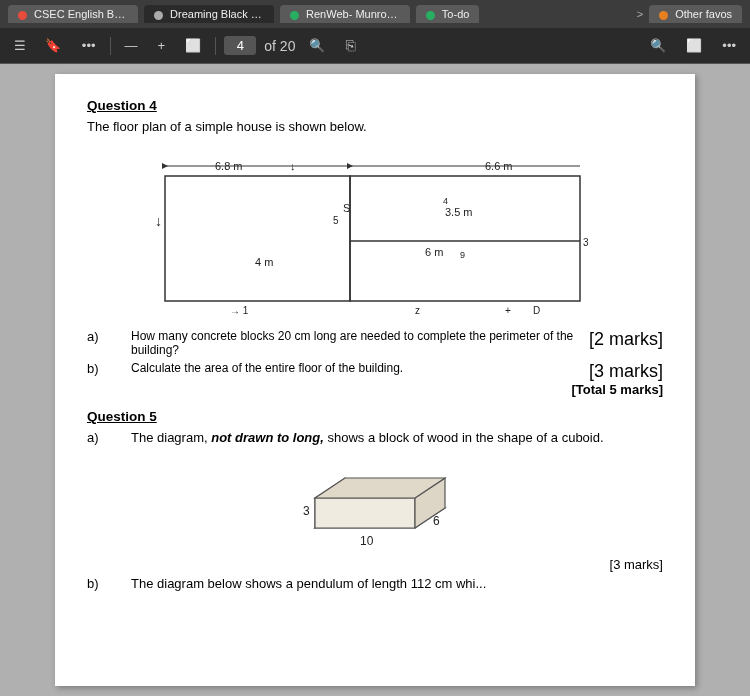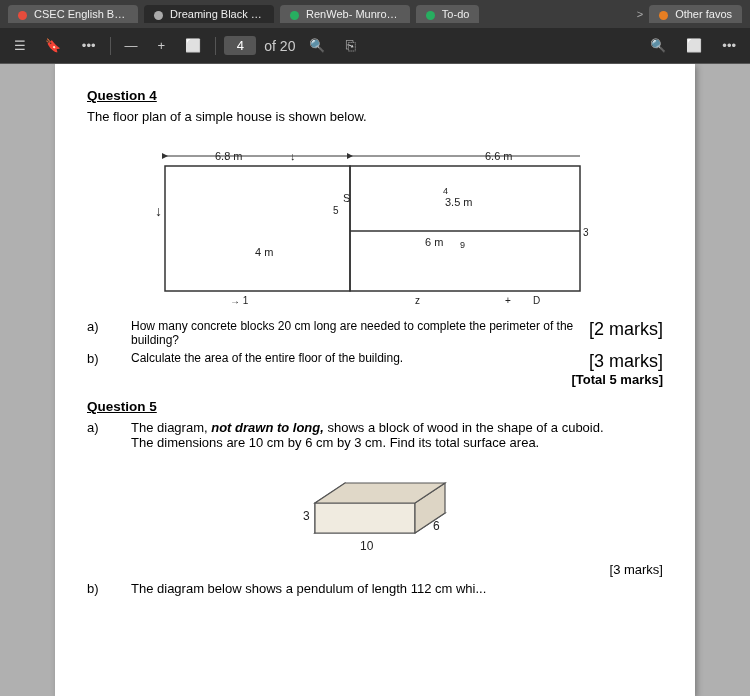--- a/index.html
+++ b/index.html
@@ -79,20 +79,21 @@
       display: flex;
       gap: 8px;
     }
 
     
     .main-content {
       background: #b0b0b0;
       height: calc(696px - 28px - 36px);
       display: flex;
       justify-content: center;
+      padding: 10px;
       overflow: hidden;
     }
 
     
     .page {
       background: #fff;
       width: 640px;
       padding: 24px 32px 16px 32px;
       box-shadow: 2px 2px 6px rgba(0,0,0,0.3);
       overflow: hidden;
@@ -287,21 +288,20 @@
 
     <div class="question-title">Question 5</div>
 
     <div style="display:flex;gap:16px;margin-bottom:4px;">
       <span class="part-letter">a)</span>
       <div>
         <span>The diagram,</span>
         <span class="italic-bold">not drawn to long,</span>
         <span>shows a block of wood in the shape of a cuboid.</span>
         <br>
-        <span>The dimensions are 10 cm by 6 cm by 3 cm.  Find its total surface area.</span>
       </div>
     </div>
 
     <div class="cuboid-container">
       <svg width="200" height="100">
 
         <polygon points="40,75 140,75 170,55 70,55" fill="#d0c8b8" stroke="#555" stroke-width="1.2"></polygon>
 
         <polygon points="40,75 40,45 70,25 70,55" fill="#e8e0d0" stroke="#555" stroke-width="1.2"></polygon>
 

